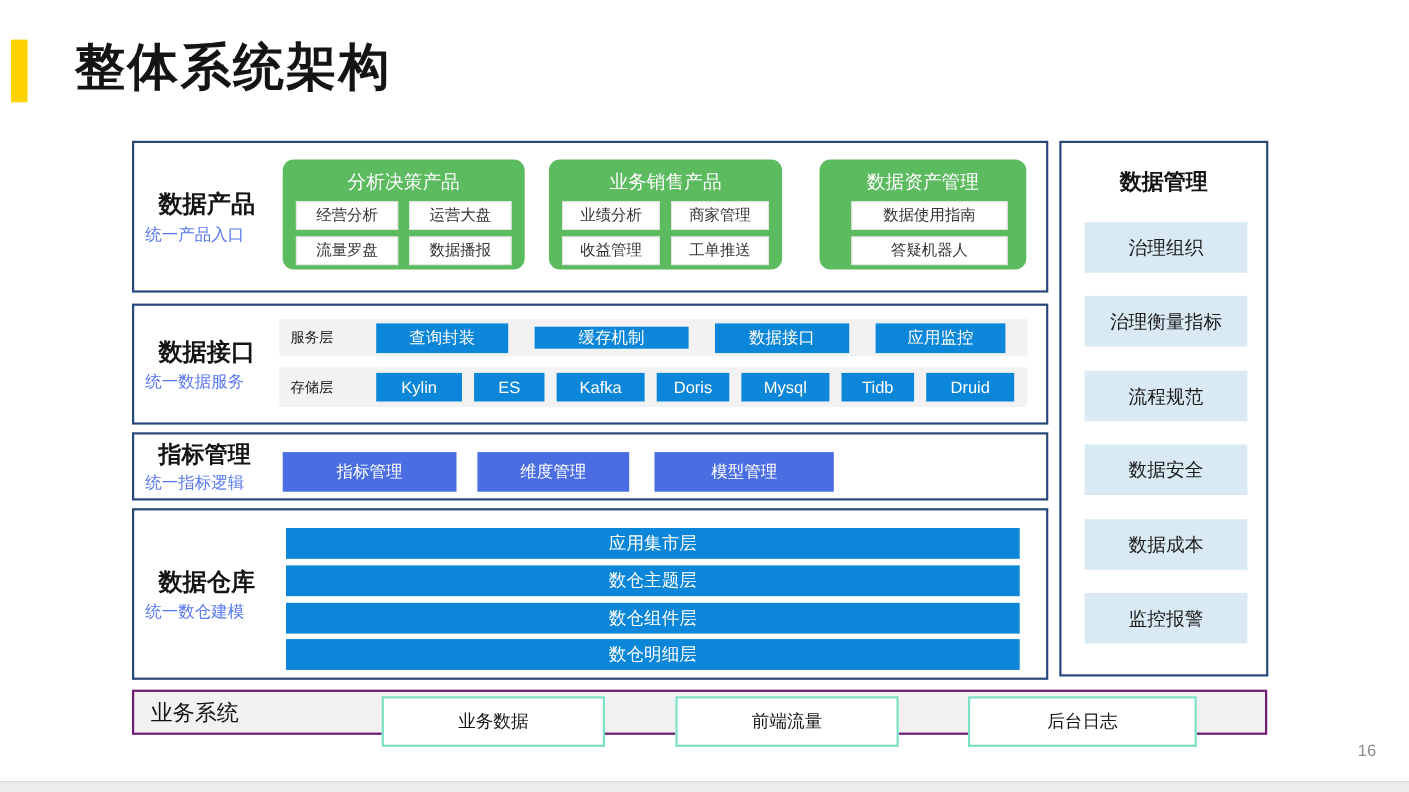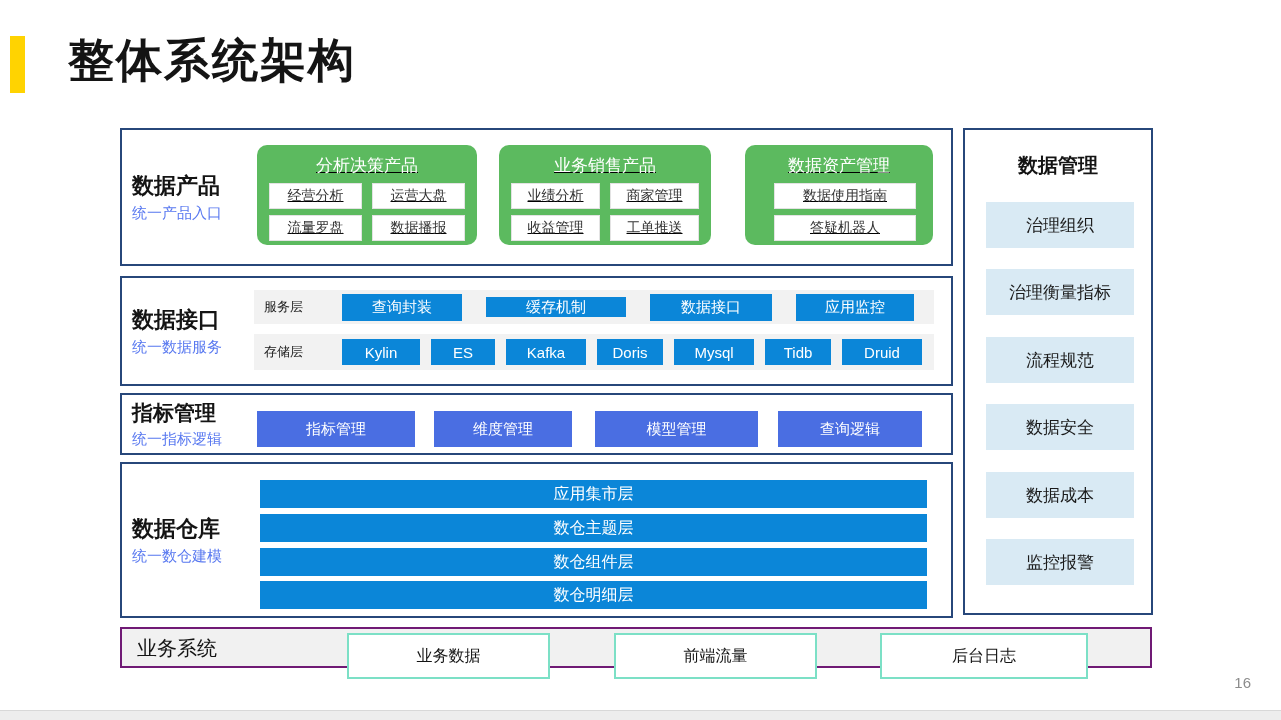--- a/index.html
+++ b/index.html
@@ -7,25 +7,25 @@
   body { font-family:"Liberation Sans","DejaVu Sans",sans-serif; background:#ffffff; }
   .slide { position:relative; width:1281px; height:720px; background:#ffffff; overflow:hidden; }
 
   
   .accent-bar { position:absolute; left:10px; top:36px; width:15px; height:57px; background:#FFD301; }
   .slide-title { position:absolute; left:68px; top:30px; font-size:46px; font-weight:700; color:#141414; letter-spacing:2px; }
 
   
   .frame { position:absolute; border:2px solid #27477A; background:#ffffff; }
   .row-label { position:absolute; left:10px; top:50%; transform:translateY(-50%); width:128px; }
-  .label-main { font-size:22px; font-weight:700; color:#141414; white-space:nowrap; }
+  .label-main { font-size:22px; font-weight:700; color:#141414; white-space:nowrap;margin-left:12px; }
   .label-sub { font-size:15px; color:#5878F0; margin-top:3px; white-space:nowrap; }
 
   
-  .gbox { position:absolute; top:15px; height:100px; background:#5CBA5F; border-radius:10px;text-decoration:underline; }
+  .gbox { position:absolute; top:15px; height:100px; background:#5CBA5F; border-radius:10px; }
   .gbox-title { text-align:center; color:#ffffff; font-size:17px; padding-top:9px; }
   .gbox-grid { display:grid; grid-template-columns:1fr 1fr; gap:6px 10px; padding:6px 12px 0 12px; }
   .gbox-col { display:flex; flex-direction:column; gap:6px; padding:6px 17px 0 29px;text-align:center; }
   .gbtn { height:26px; background:#ffffff; border:1px solid #e3e3e3; color:#333333; font-size:14px;
           display:flex; align-items:center; justify-content:center; white-space:nowrap; }
 
   
   .strip { position:absolute; left:132px; background:#F2F2F2; display:flex; align-items:center; }
   .strip-label { width:88px; padding-left:10px; font-size:13px; color:#1a1a1a; flex:0 0 auto; }
   .btns { display:flex; align-items:center; }
@@ -131,21 +131,20 @@
   </div>
 
   <div class="frame" style="left:120px; top:393px; width:833px; height:62px;">
     <div class="row-label">
       <div class="label-main" style="font-size:21px;">指标管理</div>
       <div class="label-sub">统一指标逻辑</div>
     </div>
     <div class="indigobtn" style="left:135px; width:158px;">指标管理</div>
     <div class="indigobtn" style="left:312px; width:138px;">维度管理</div>
     <div class="indigobtn" style="left:473px; width:163px;">模型管理</div>
-    <div class="indigobtn" style="left:656px; width:144px;">查询逻辑</div>
   </div>
 
   <div class="frame" style="left:120px; top:462px; width:833px; height:156px;">
     <div class="row-label">
       <div class="label-main">数据仓库</div>
       <div class="label-sub">统一数仓建模</div>
     </div>
     <div class="wh-bar" style="top:50px;">数仓主题层</div>
     <div class="wh-bar" style="top:16px;">应用集市层</div>
     <div class="wh-bar" style="top:84px;">数仓组件层</div>

